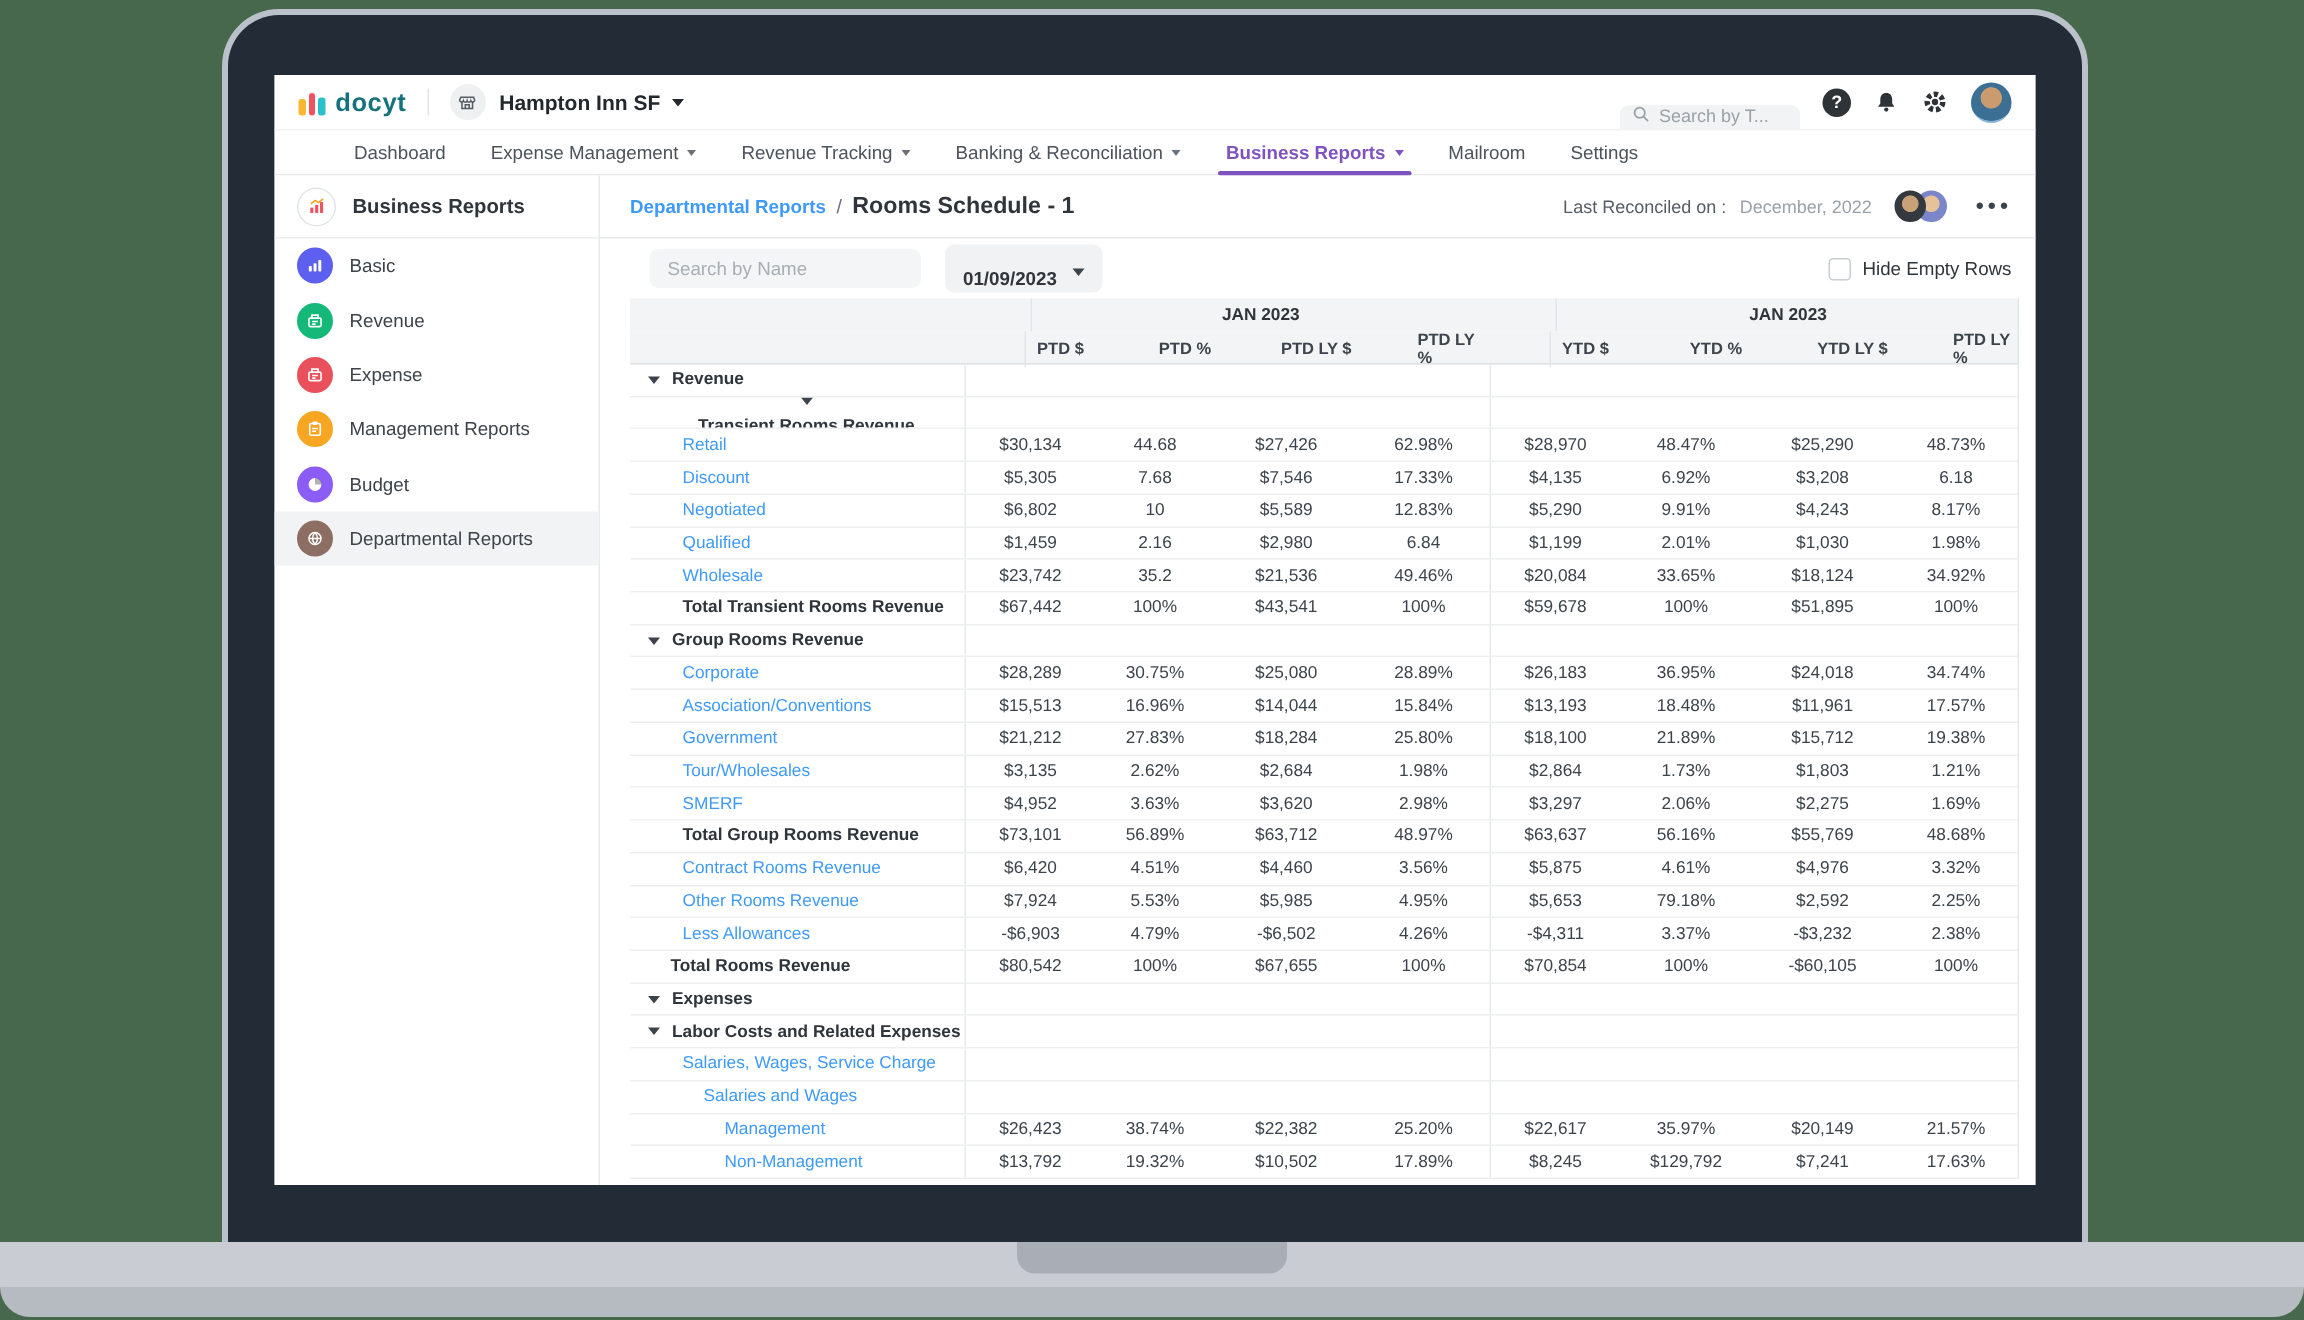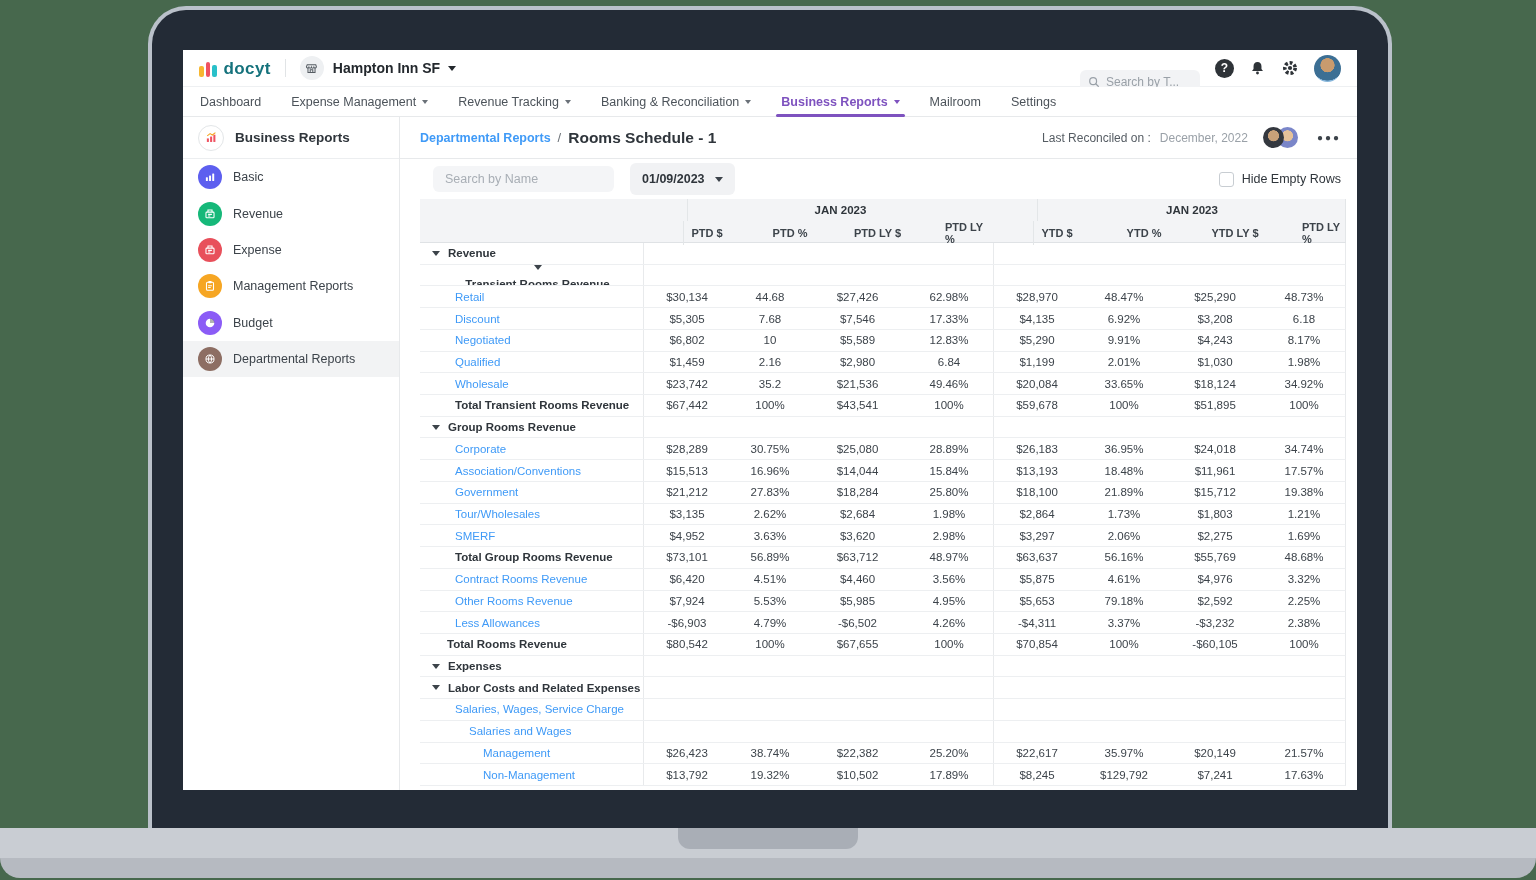--- a/index.html
+++ b/index.html
@@ -32,35 +32,35 @@
                 letter-spacing:.4px; line-height:1; }
   .tb-divider { width:1px; height:18px; background:#e1e4e6; margin:0 14px; }
   .store-circle { width:24px; height:24px; border-radius:50%; background:#eef0f2;
                   display:flex; align-items:center; justify-content:center; }
   .biz-name { font-size:14px; font-weight:700; color:#23282d; margin-left:9px; }
   .tri { width:0; height:0; border-left:4px solid transparent; border-right:4px solid transparent;
          border-top:5px solid #3c434a; display:inline-block; }
   .tri-biz { border-top-color:#23282d; margin-left:8px; border-left-width:4.5px; border-right-width:4.5px; border-top-width:5.5px; }
   .topbar-right { margin-left:auto; display:flex; align-items:center; gap:15px; }
   .search-pill { width:120px; height:25px; background:#f2f3f5; border-radius:6px;
-                 display:flex; align-items:center; padding:0 8px; gap:6px;margin-top:28px; }
+                 display:flex; align-items:flex-start; padding:0 8px; gap:6px;margin-top:28px; }
   .search-pill input { border:none; outline:none; background:transparent; width:84px;
                        font-size:12px; color:#3c434a; font-family:"Liberation Sans",sans-serif; }
   .search-pill input::placeholder { color:#9aa1a8; }
   .help-circle { width:19px; height:19px; border-radius:50%; background:#2e3338; color:#fff;
                  font-size:12px; font-weight:700; display:flex; align-items:center; justify-content:center; }
   .avatar { width:27px; height:27px; border-radius:50%;
             background:radial-gradient(circle at 50% 38%, #c99b6e 0 32%, #3c6f94 34% 70%, #86b5da 72%); }
 
   
   .nav { position:absolute; left:0; top:37px; right:0; height:30px; display:flex;
          align-items:stretch; padding-left:17px; border-bottom:1px solid #e7e9eb; background:#fff; }
   .nav-item { display:flex; align-items:center; gap:6px; padding:0 15px; font-size:12.5px;
               color:#4c535a; cursor:default; position:relative; }
-  .nav-item:first-child { padding-left:0; }
+  .nav-item:first-child { padding-left:0;margin-left:36px; }
   .nav-item .tri { border-top-color:#6a7178; border-left-width:3.5px; border-right-width:3.5px; border-top-width:4.5px; }
   .nav-item.active { color:#7e52bf; font-weight:700; }
   .nav-item.active .tri { border-top-color:#7e52bf; }
   .nav-item.active::after { content:""; position:absolute; left:10px; right:10px; bottom:-1px;
                             height:3px; background:#7e52bf; border-radius:2px; }
 
   
   .sidebar { position:absolute; left:0; top:67px; width:217px; bottom:0;
              border-right:1px solid #e7e9eb; background:#fff; }
   .sb-header { height:42px; display:flex; align-items:center; gap:11px; padding:0 15px;
@@ -88,21 +88,21 @@
   .mini-av1 { background:radial-gradient(circle at 50% 42%, #c9a179 0 33%, #34383f 36%); z-index:2; }
   .mini-av2 { background:radial-gradient(circle at 50% 42%, #e5c29a 0 33%, #7a86c9 36%); margin-left:-7px; }
   .dots { color:#3c434a; font-size:10px; letter-spacing:2px; margin-left:10px; font-weight:700; }
 
   .toolbar { height:40px; display:flex; align-items:center; padding:0 16px 0 33px; }
   .search-name { width:181px; height:26px; background:#f4f5f7; border:none; border-radius:6px;
                  padding:0 12px; font-size:12.5px; color:#3c434a; outline:none;
                  font-family:"Liberation Sans",sans-serif; }
   .search-name::placeholder { color:#a8aeb5; }
   .date-pill { margin-left:16px; height:26px; background:#f1f2f4; border-radius:6px;
-               display:flex; align-items:center; gap:10px; padding:16px 12px;
+               display:flex; gap:10px; padding:16px 12px;
                font-size:12.5px; font-weight:700; color:#2f353b; cursor:pointer; }
   .toolbar-right { margin-left:auto; display:flex; align-items:center; gap:8px; }
   .checkbox { width:15px; height:15px; border:1px solid #c8cdd2; border-radius:3px; background:#fff; }
   .cb-label { font-size:12.5px; color:#2f353b; }
 
   
   .report-table { margin:0 11px 0 20px; }
   .th-groups { display:grid; grid-template-columns:223px 350px 353px; height:22px;
                background:#f3f4f6; border-right:1px solid #e3e6e8; }
   .thg { display:flex; align-items:center; justify-content:center; font-size:11.5px;

